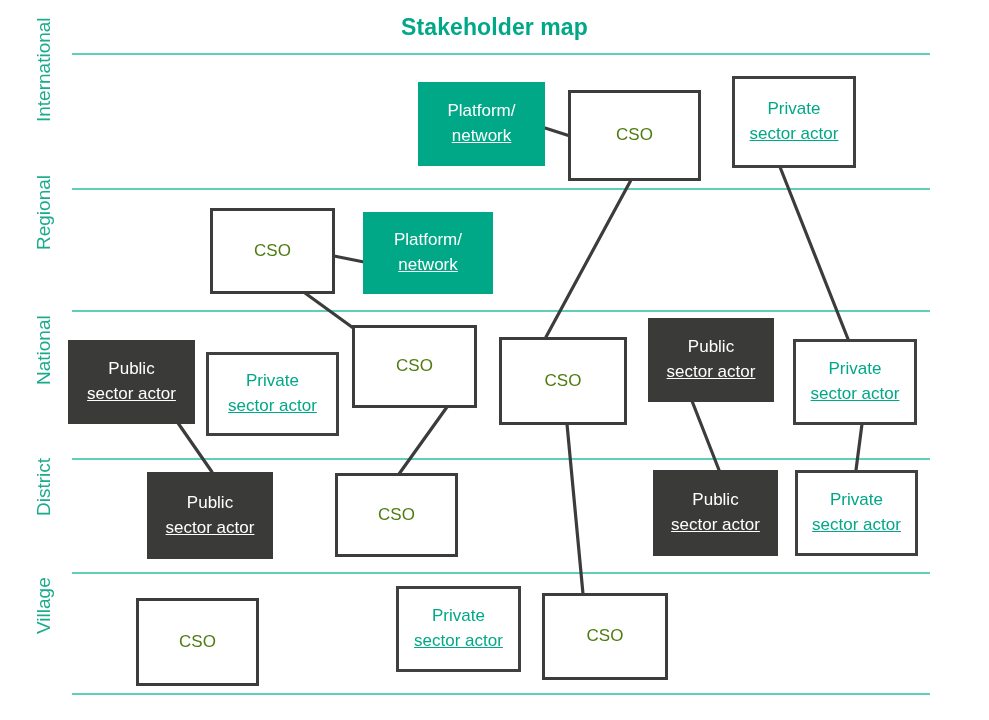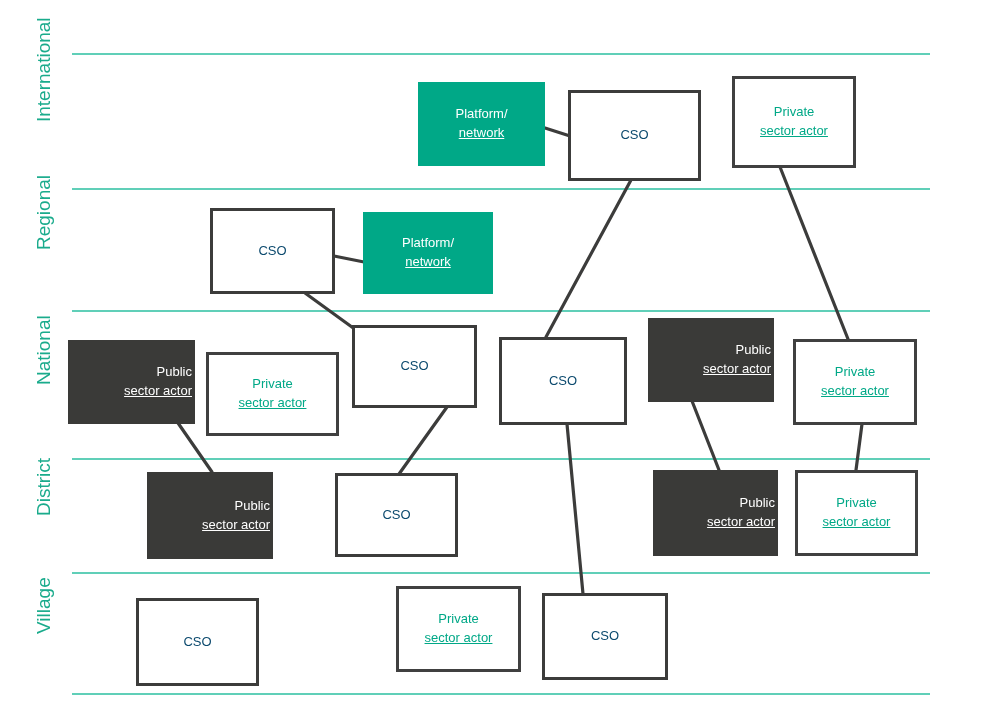--- a/index.html
+++ b/index.html
@@ -48,50 +48,50 @@
   }
   .node {
     position: absolute;
     box-sizing: border-box;
     display: flex;
     flex-direction: column;
     align-items: center;
     justify-content: center;
     text-align: center;
     line-height: 1.45;
-    font-size: 13px;
+    font-size: 17px;
   }
   .node .line2 { display: block; text-decoration: underline; }
   .node.cso {
     background: #ffffff;
     border: 3px solid #3c3c3b;
-    color: #0c4a6e;
+    color: #4d7c0f;
   }
   .node.platform {
     background: #00a887;
     border: 3px solid #00a887;
     color: #ffffff;
   }
   .node.public {
     background: #3a3a38;
     border: 3px solid #3a3a38;
     color: #ffffff;
-    align-items: flex-end;
   }
   .node.private {
     background: #ffffff;
     border: 3px solid #404040;
     color: #00a887;
   }
 </style>
 </head>
 <body>
 
 <div id="canvas">
 
+  <div id="title">Stakeholder map</div>
 
   <svg id="edges" viewBox="0 0 989 720" preserveAspectRatio="none">
     <g id="grid-lines">
         <line x1="72" x2="930" y1="54" y2="54" stroke="#2bbfa0" stroke-width="1.6"></line>
         <line x1="72" x2="930" y1="189" y2="189" stroke="#2bbfa0" stroke-width="1.6"></line>
         <line x1="72" x2="930" y1="311" y2="311" stroke="#2bbfa0" stroke-width="1.6"></line>
         <line x1="72" x2="930" y1="459" y2="459" stroke="#2bbfa0" stroke-width="1.6"></line>
         <line x1="72" x2="930" y1="573" y2="573" stroke="#2bbfa0" stroke-width="1.6"></line>
         <line x1="72" x2="930" y1="694" y2="694" stroke="#2bbfa0" stroke-width="1.6"></line>
       </g>

